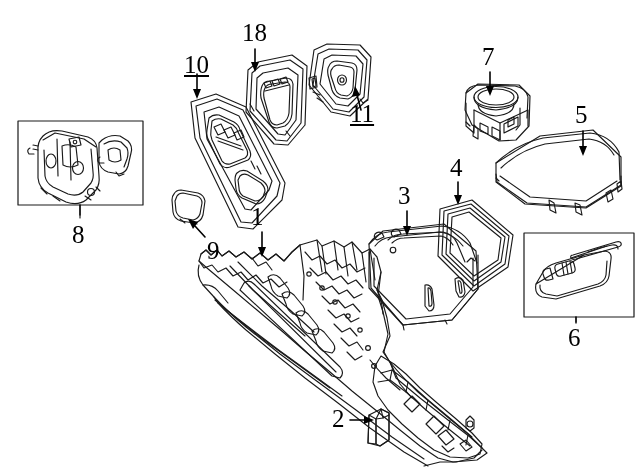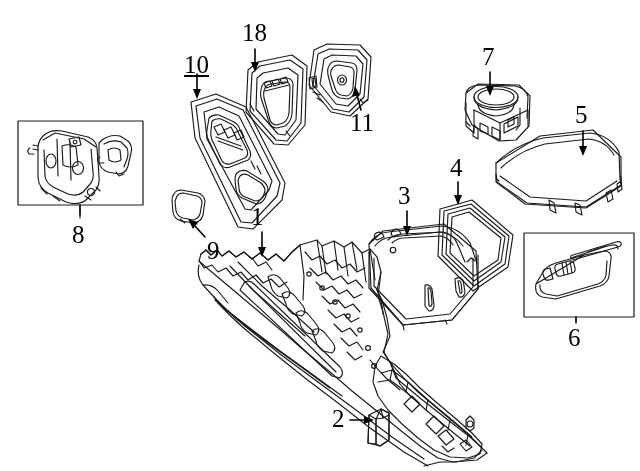--- a/index.html
+++ b/index.html
@@ -356,16 +356,16 @@
   <div class="callout-label" style="left:251px; top:204px;">1</div>
   <div class="callout-label" style="left:332px; top:406px;">2</div>
   <div class="callout-label" style="left:398px; top:183px;">3</div>
   <div class="callout-label" style="left:450px; top:155px;">4</div>
   <div class="callout-label" style="left:575px; top:102px;">5</div>
   <div class="callout-label" style="left:568px; top:325px;">6</div>
   <div class="callout-label" style="left:482px; top:44px;">7</div>
   <div class="callout-label" style="left:72px; top:222px;">8</div>
   <div class="callout-label" style="left:207px; top:238px;">9</div>
   <div class="callout-label" style="left:184px; top:52px;text-decoration:underline;">10</div>
-  <div class="callout-label" style="left:350px; top:110px;">11</div>
+  <div class="callout-label" style="left:350px; top:101px;text-decoration:underline;">11</div>
   <div class="callout-label" style="left:242px; top:20px;">18</div>
 
 </div>
 
 </body></html>

